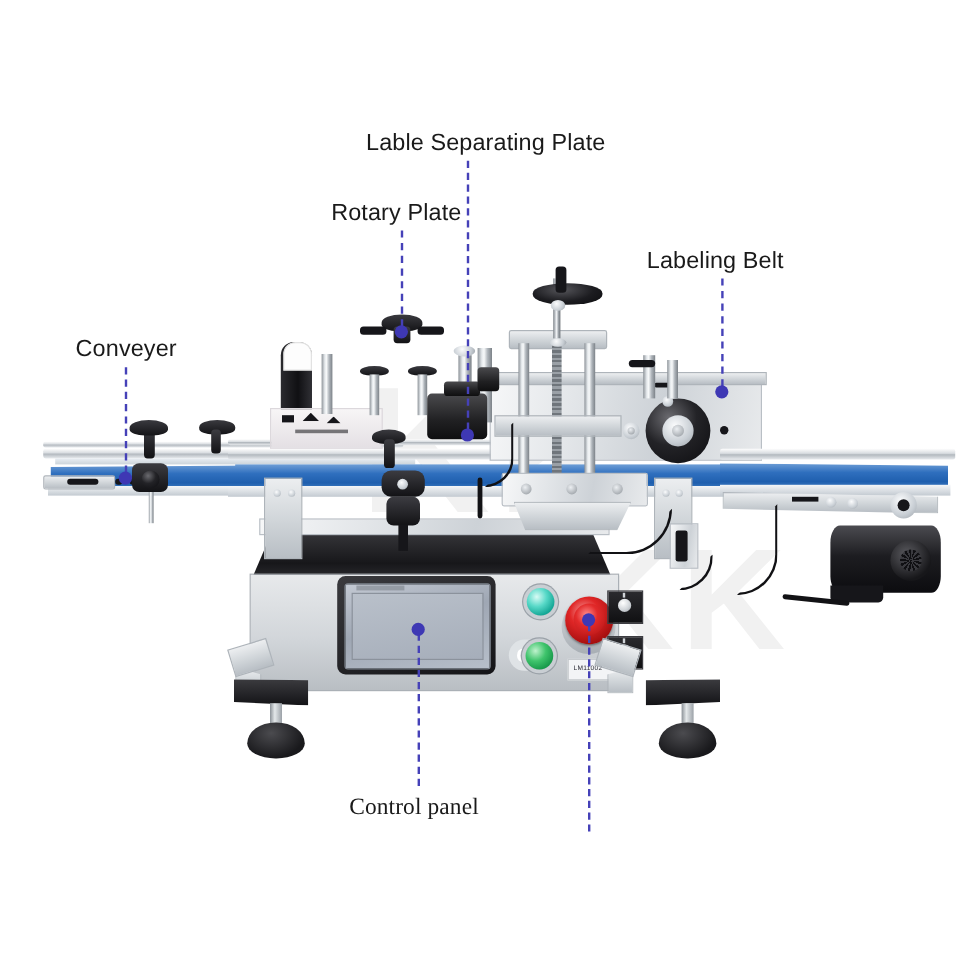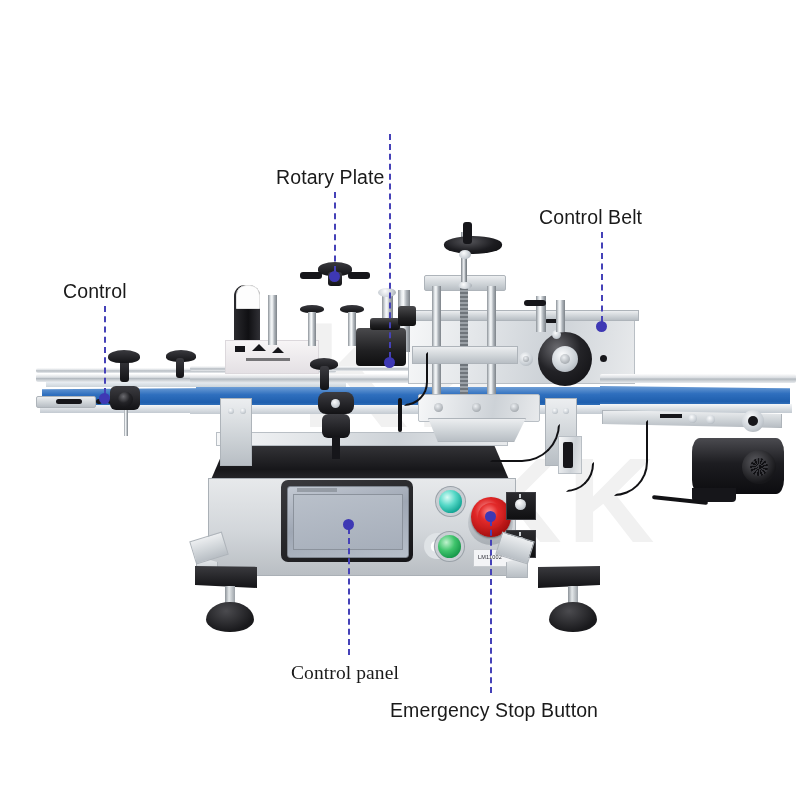--- a/index.html
+++ b/index.html
@@ -303,36 +303,36 @@
     <div class="motor-fan" style="left:742px;top:450px;width:34px;height:34px;"></div>
     <div class="black" style="left:750px;top:458px;width:18px;height:18px;border-radius:50%;
          background:repeating-conic-gradient(#3a3a3f 0 14deg,#101013 14deg 28deg);"></div>
     <div class="black" style="left:692px;top:488px;width:44px;height:14px;border-radius:0 0 4px 4px;"></div>
     <div class="wire" style="left:652px;top:498px;width:56px;height:4px;
          border-radius:2px;transform:rotate(6deg);"></div>
     <div class="cable" style="left:614px;top:420px;width:30px;height:72px;"></div>
 
   </div>
 
+  <div class="callout-label" style="left:305px;top:110px;">Lable Separating Plate</div>
   <div class="leader" style="left:389px;top:134px;height:224px;"></div>
   <div class="dot" style="left:384px;top:357px;"></div>
 
   <div class="callout-label" style="left:276px;top:168px;">Rotary Plate</div>
   <div class="leader" style="left:334px;top:192px;height:80px;"></div>
   <div class="dot" style="left:329px;top:271px;"></div>
 
-  <div class="callout-label" style="left:539px;top:208px;">Control Belt</div>
+  <div class="callout-label" style="left:539px;top:208px;">Labeling Belt</div>
   <div class="leader" style="left:601px;top:232px;height:90px;"></div>
   <div class="dot" style="left:596px;top:321px;"></div>
 
-  <div class="callout-label" style="left:63px;top:282px;">Control</div>
+  <div class="callout-label" style="left:63px;top:282px;">Conveyer</div>
   <div class="leader" style="left:104px;top:306px;height:88px;"></div>
   <div class="dot" style="left:99px;top:393px;"></div>
 
   <div class="callout-label" style="left:291px;top:663px;font-family:Liberation Serif, serif;">Control panel</div>
   <div class="leader" style="left:348px;top:528px;height:127px;"></div>
   <div class="dot" style="left:343px;top:519px;"></div>
 
-  <div class="callout-label" style="left:390px;top:701px;">Emergency Stop Button</div>
   <div class="leader" style="left:490px;top:520px;height:173px;"></div>
   <div class="dot" style="left:485px;top:511px;"></div>
 
 </div>
 
 </body></html>

